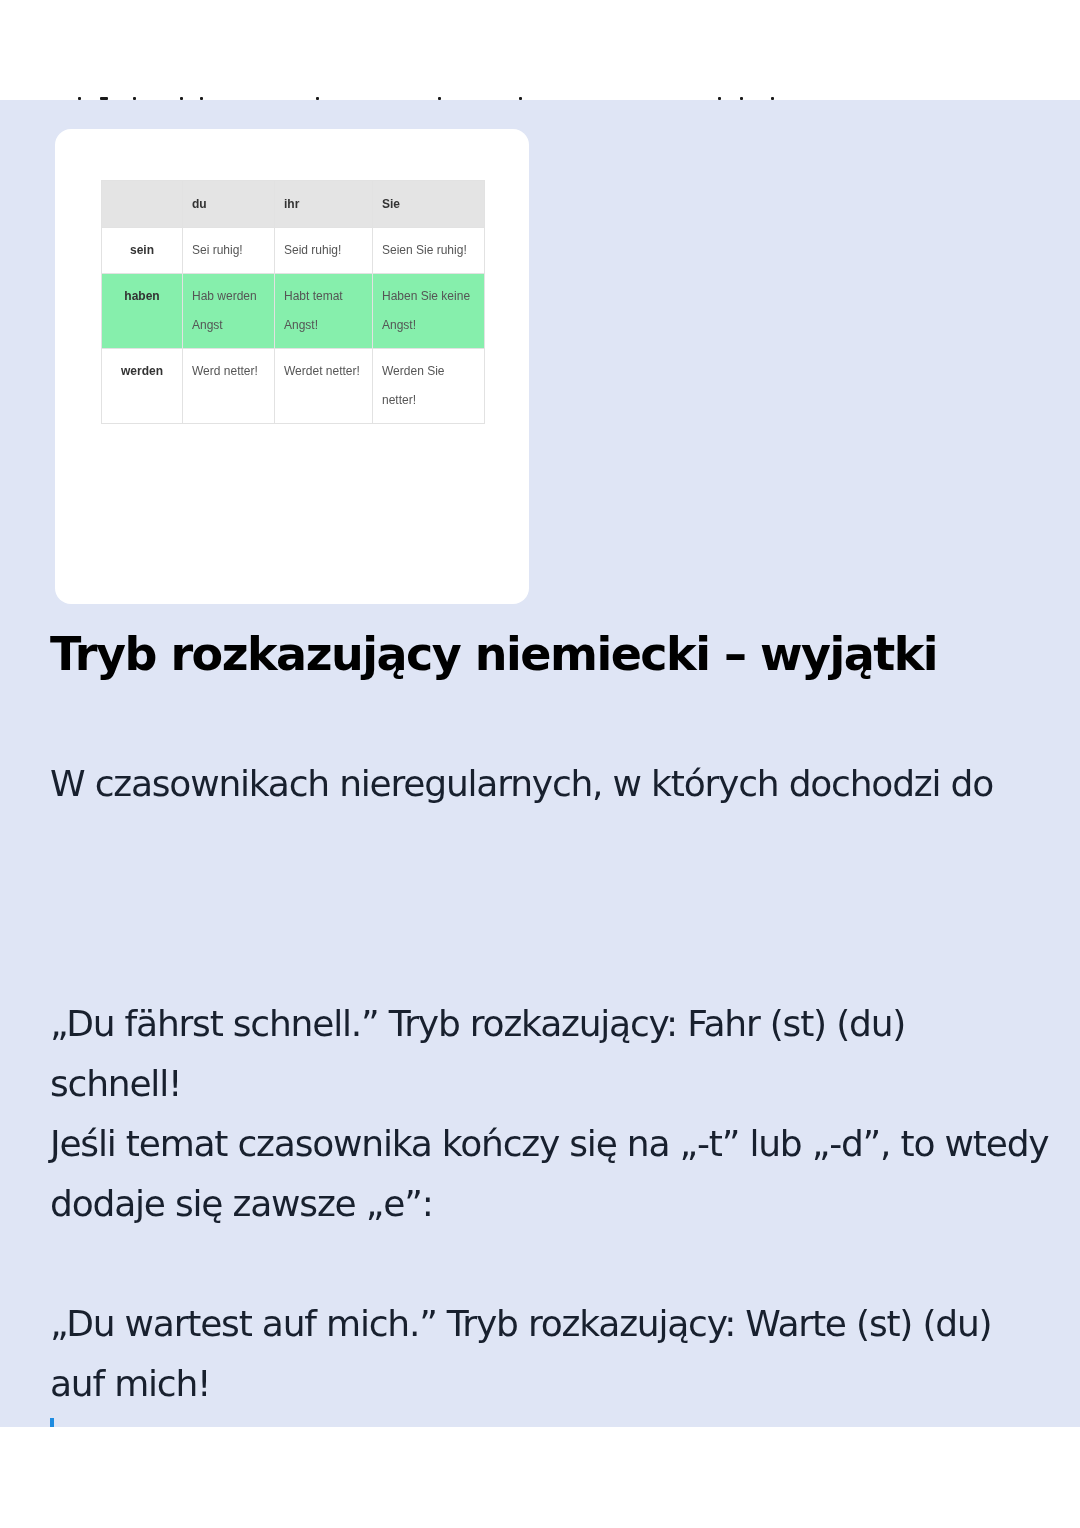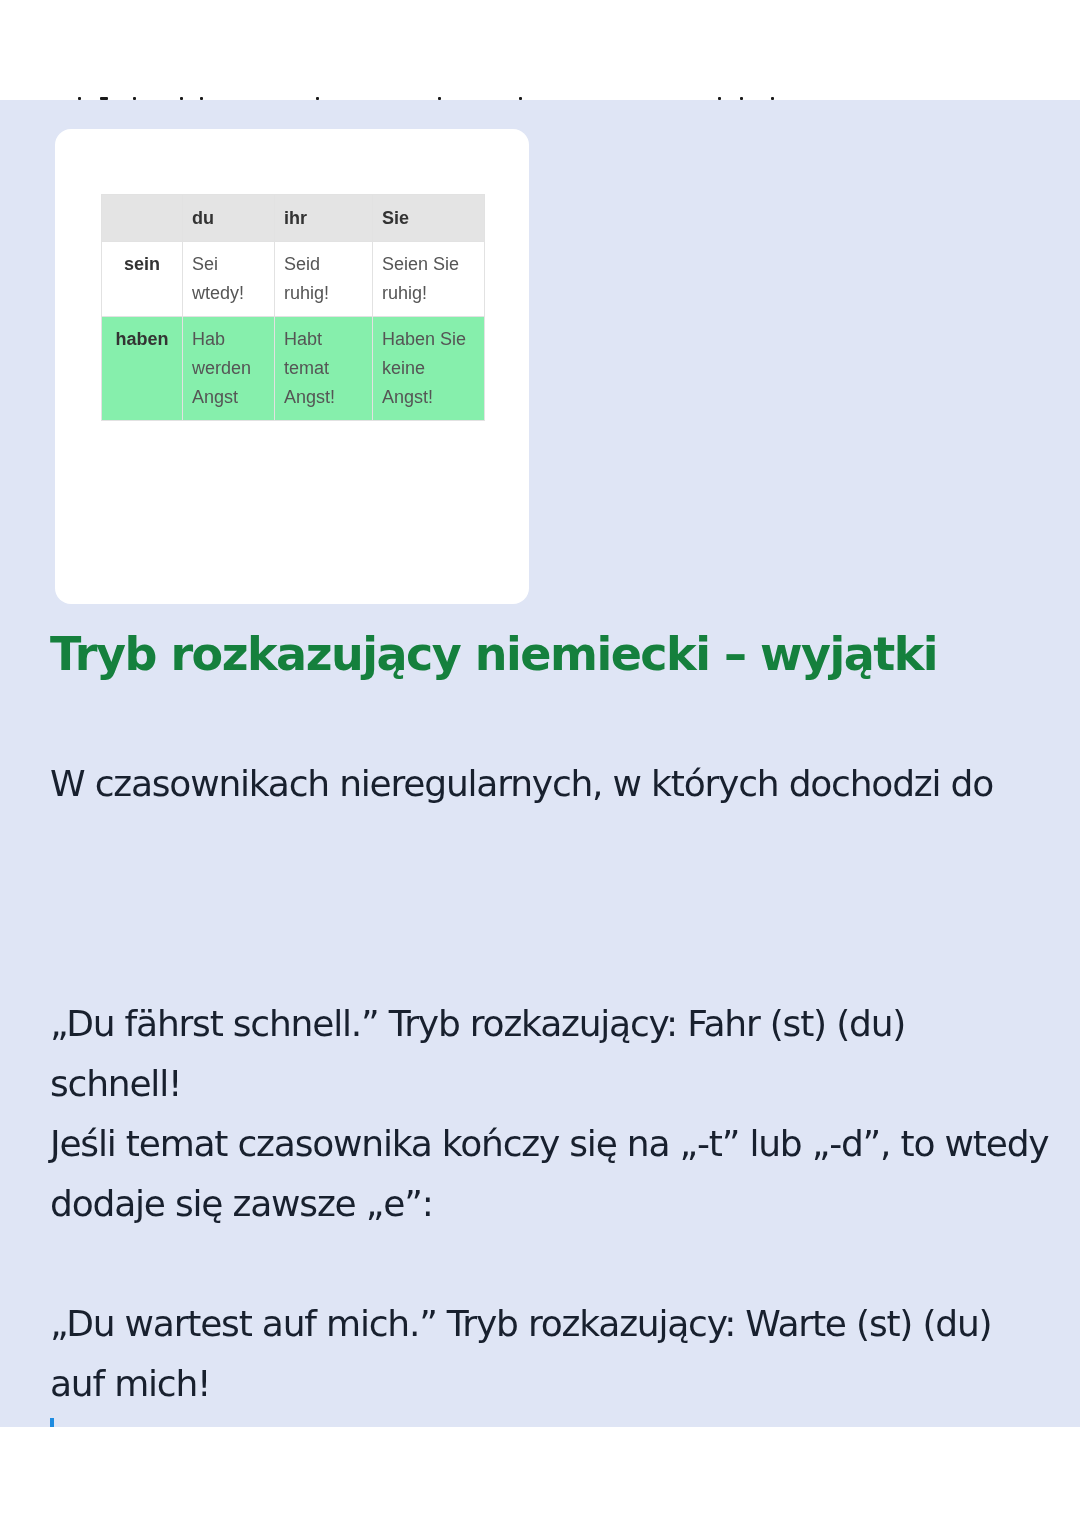--- a/index.html
+++ b/index.html
@@ -45,24 +45,23 @@
       left: 55px; top: 129px;
       width: 474px; height: 475px;
       background: #ffffff;
       border-radius: 16px;
     }
     table.conj {
       position: absolute;
       left: 46px; top: 51px;
       border-collapse: collapse;
       font-family: "Liberation Sans", "DejaVu Sans", sans-serif;
-      font-size: 18px;
+      font-size: 12px;
       line-height: 29px;
       color: #555555;
-      margin-top: 14px;
     }
     table.conj th, table.conj td {
       border: 1px solid #e2e2e2;
       vertical-align: top;
       text-align: left;
       padding: 8px 9px 8px 9px;
     }
     table.conj thead th {
       background: #e4e4e4;
       color: #333333;
@@ -82,21 +81,21 @@
     .col2 { width: 98px; }
     .col3 { width: 112px; }
 
     .heading {
       position: absolute;
       left: 50px; top: 622px;
       font-family: "DejaVu Sans", sans-serif;
       font-weight: bold;
       font-size: 46px;
       letter-spacing: -1.5px;
-      color: #15803d;
+      color: #000000;
       line-height: 64px;
     }
     .body-text {
       position: absolute;
       left: 50px;
       width: 1000px;
       font-family: "DejaVu Sans", sans-serif;
       font-size: 36px;
       letter-spacing: -1.2px;
       line-height: 60px;
@@ -148,29 +147,35 @@
         <tr>
           <th class="col0"></th>
           <th class="col1">du</th>
           <th class="col2">ihr</th>
           <th class="col3">Sie</th>
         </tr>
       </thead>
       <tbody>
         <tr>
           <th>sein</th>
-          <td>Sei wtedy!</td>
+          <td>Sei ruhig!</td>
           <td>Seid ruhig!</td>
           <td>Seien Sie ruhig!</td>
         </tr>
         <tr class="striped">
           <th>haben</th>
           <td>Hab werden Angst</td>
           <td>Habt temat Angst!</td>
           <td>Haben Sie keine Angst!</td>
+        </tr>
+        <tr>
+          <th>werden</th>
+          <td>Werd netter!</td>
+          <td>Werdet netter!</td>
+          <td>Werden Sie netter!</td>
         </tr>
       </tbody>
     </table>
   </div>
 
   <h2 class="heading">Tryb rozkazujący niemiecki – wyjątki</h2>
 
   <p class="body-text p1">
     <span class="p-line">W czasownikach nieregularnych, w których dochodzi do</span>
   </p>

